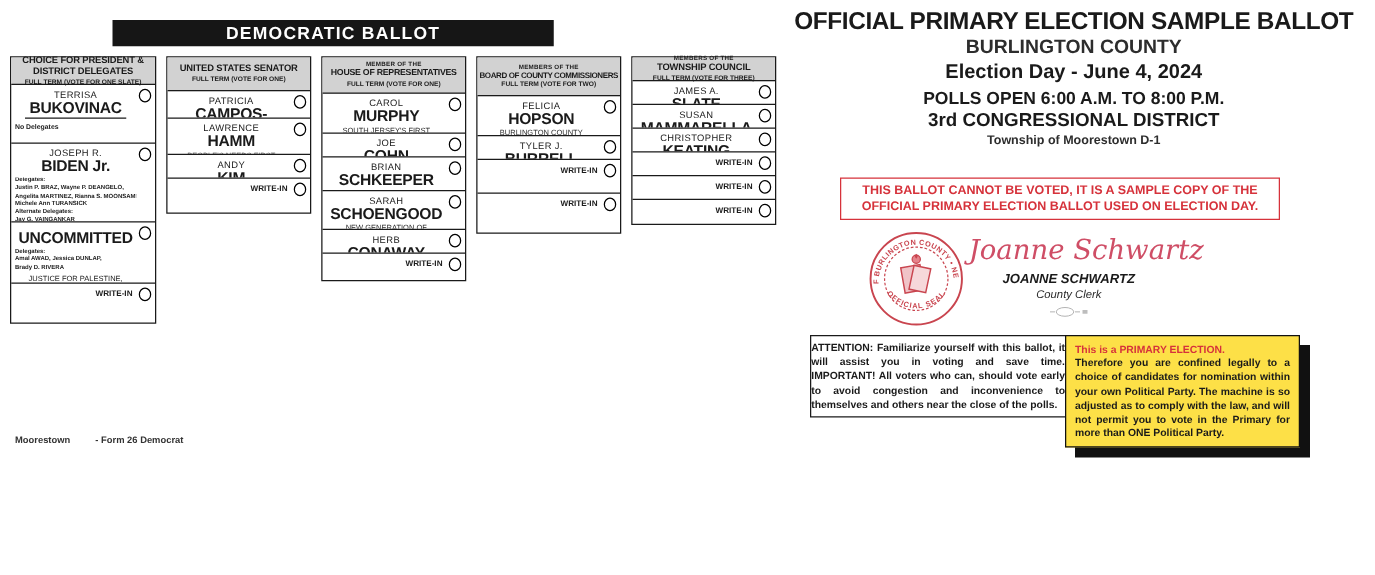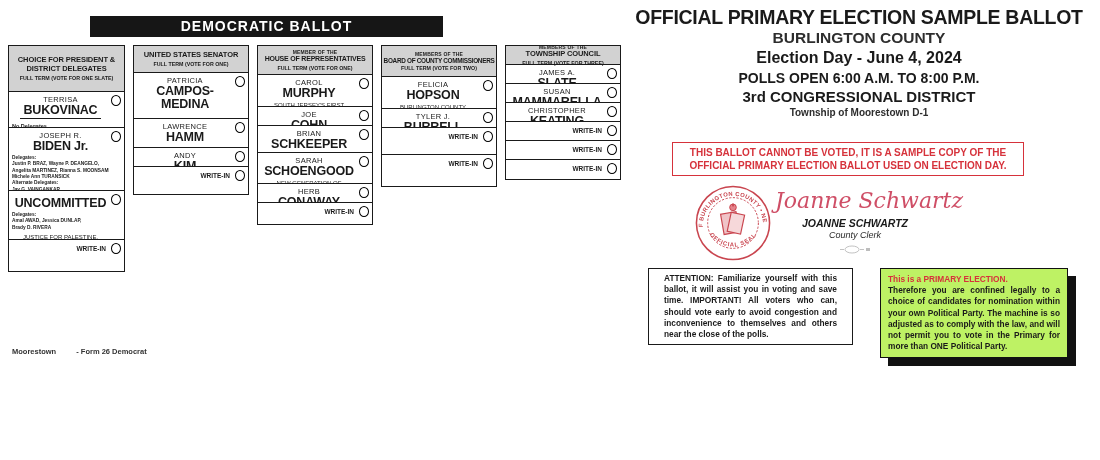--- a/index.html
+++ b/index.html
@@ -38,21 +38,21 @@
   .ln { font-size:12.5px; font-weight:bold; line-height:1.05; letter-spacing:-.2px; }
   .ln-rule { display:inline-block; border-bottom:1.5px solid #1a1a1a; padding:0 4px 1px 4px; }
   .slogan { font-size:6px; line-height:1.15; margin-top:1.5px; color:#2a2a2a; }
   .note { font-size:5.5px; font-weight:bold; text-align:left; margin-top:4px; }
   .delegates { text-align:left; font-size:4.8px; font-weight:bold; line-height:1.32;
                white-space:nowrap; overflow:hidden; margin-top:2px; color:#222; }
   .org { font-size:6px; line-height:1.2; margin-top:3px; }
   .wi-label { position:absolute; top:5px; right:18px; font-size:6.5px; font-weight:bold; }
   
   .h21{height:21px}.h27{height:27px}.h29{height:29px}.h30{height:19px}.h31{height:31px}
-  .h32{height:32px}.h33{height:46px}.h47{height:36px}.h49{height:49px}.h63{height:63px}
+  .h32{height:32px}.h33{height:22px}.h47{height:47px}.h49{height:49px}.h63{height:63px}
   
   .rc { position:absolute; left:620px; width:478px; text-align:center; font-weight:bold; }
   .t-title    { top:6px;  font-size:19.5px; letter-spacing:-.3px; }
   .t-county   { top:29px; font-size:15.5px; color:#2d2d2d; }
   .t-eday     { top:49px; font-size:16px; }
   .t-polls    { top:70px; font-size:14px; }
   .t-district { top:88px; font-size:15px; }
   .t-township { top:107px; font-size:10px; color:#2d2d2d; }
   .warnbox {
     position:absolute; left:672px; top:142px; width:352px;
@@ -61,26 +61,26 @@
   }
   .seal { position:absolute; left:694px; top:184px; width:78px; height:78px; }
   .sig-block { position:absolute; left:775px; top:188px; width:160px; text-align:center; }
   .sig-script { font-family:"DejaVu Serif", serif; font-style:italic; font-size:22px;
                 color:#cf4e66; white-space:nowrap; }
   .sig-name  { font-size:10.5px; font-weight:bold; font-style:italic; margin-top:4px; }
   .sig-title { font-size:9px; font-style:italic; margin-top:1px; color:#2a2a2a; }
   .union-bug { margin-top:5px; opacity:.65; }
   .attnbox {
     position:absolute; left:648px; top:268px; width:205px;
-    border:1.6px solid #1a1a1a; padding:4px 15px;
+    border:1.6px solid #1a1a1a; padding:4px 0;
     font-size:8.3px; font-weight:bold; line-height:1.35; text-align:justify;
   }
   .primbox {
-    position:absolute; left:880px; top:268px; width:188px;
-    border:1.8px solid #111; background:#bef264; box-shadow:8px 8px 0 0 #111;
+    position:absolute; left:852px; top:268px; width:188px;
+    border:1.8px solid #111; background:#fde047; box-shadow:8px 8px 0 0 #111;
     padding:5px 7px; font-size:8.3px; font-weight:bold; line-height:1.35;
   }
   .primbox .ptitle { color:#d6323b; }
   .primbox .pbody { text-align:justify; }
   .footer { position:absolute; left:12px; top:347px; font-size:7.5px; font-weight:bold; color:#333; }
   .footer .f2 { margin-left:18px; }
 </style>
 </head>
 <body>
 

